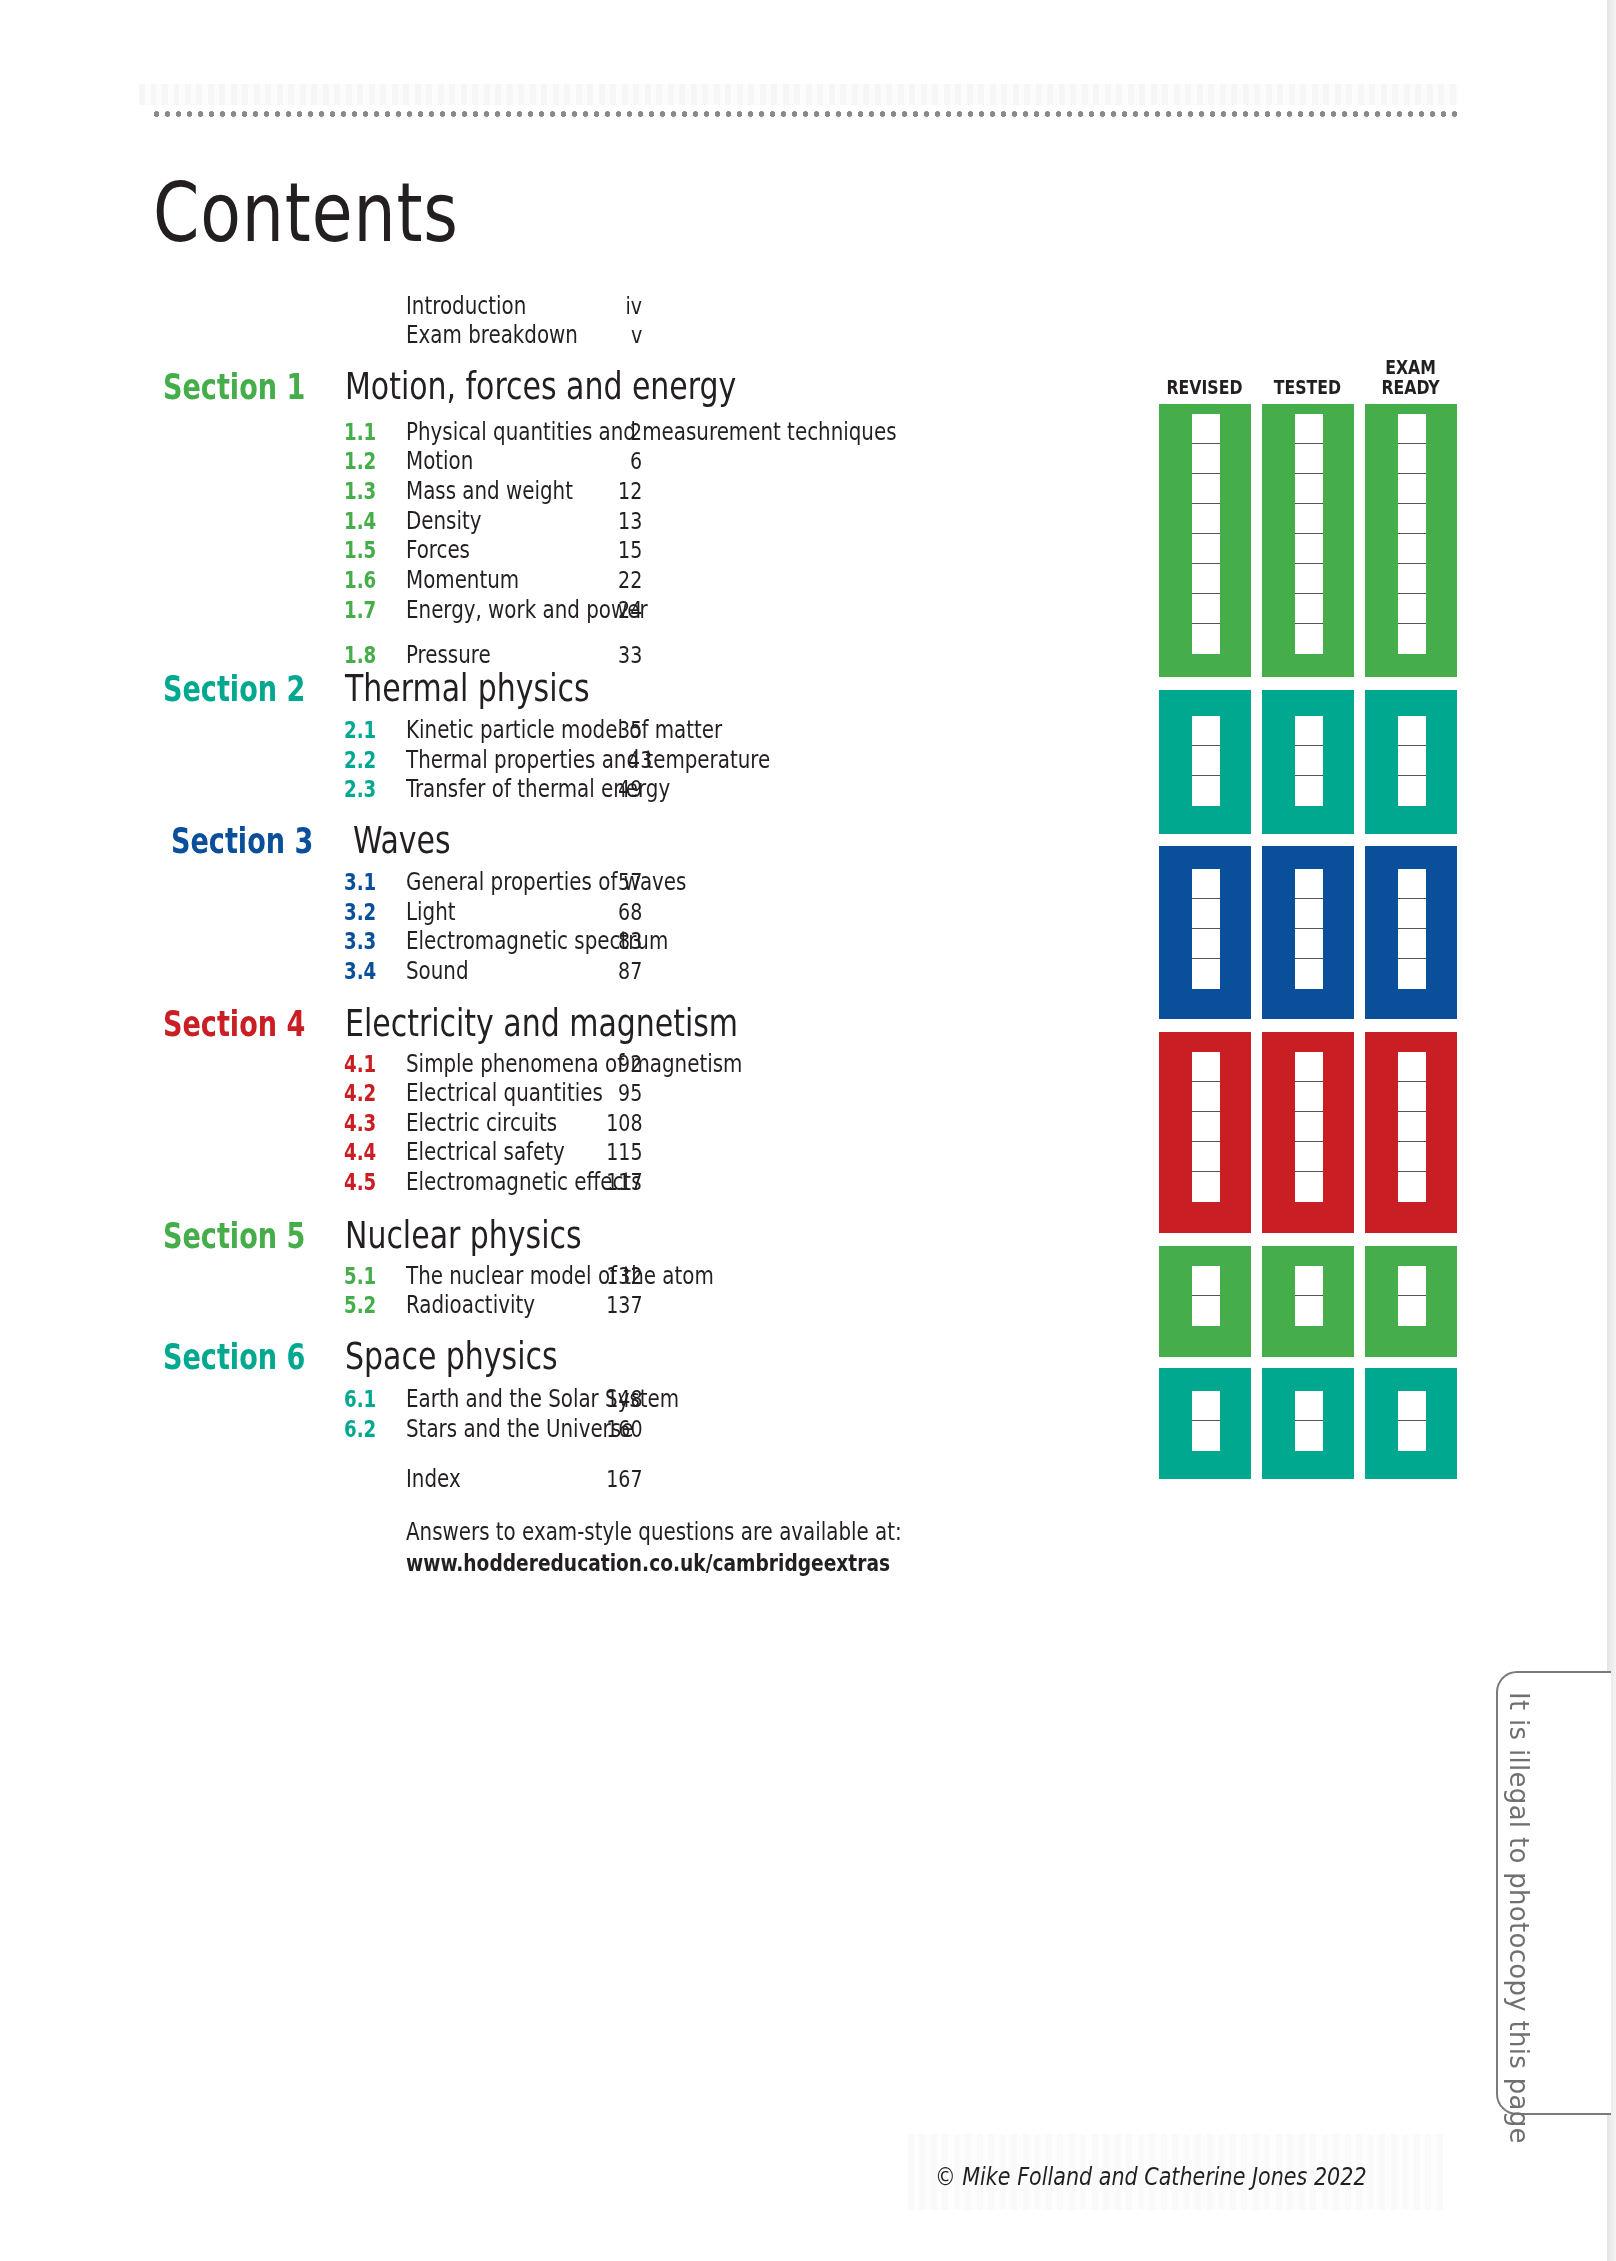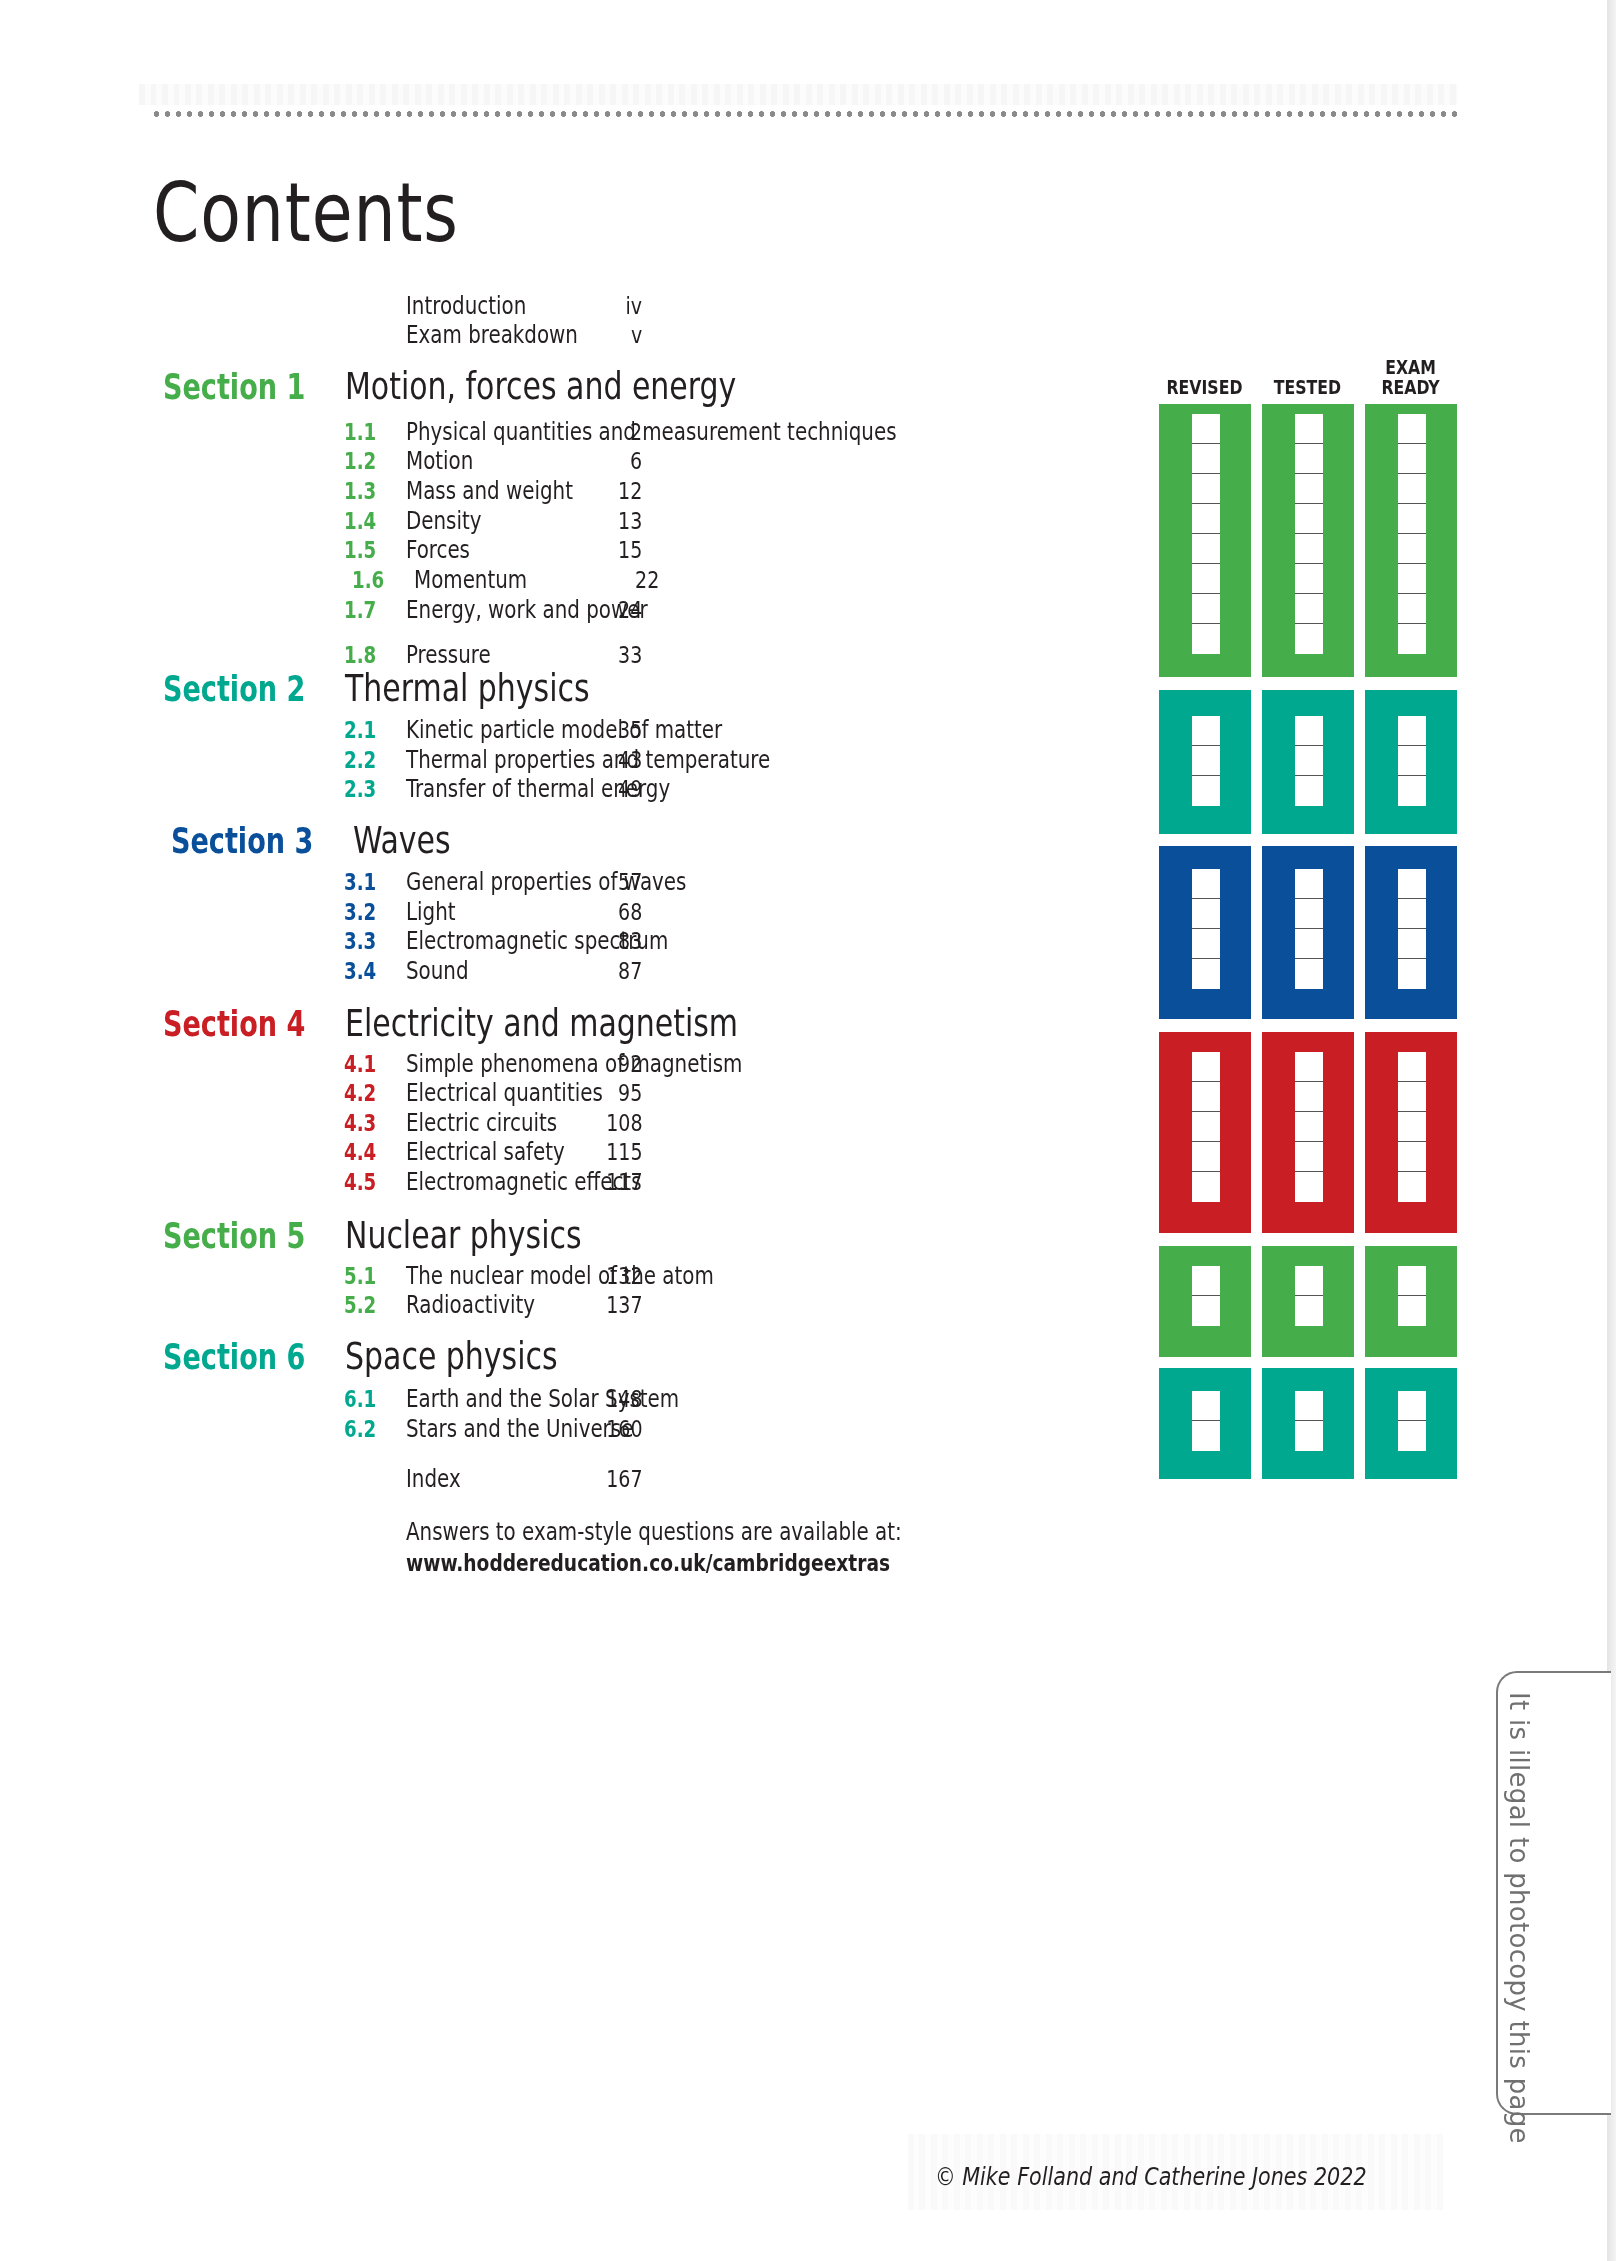--- a/index.html
+++ b/index.html
@@ -78,21 +78,21 @@
     <div class="row" style="top:507px;left:0;width:1147px;">
         <span class="num" style="color:#45ad49">1.4</span>
         <span class="plain">Density</span>
         <span class="pg">13</span>
       </div>
     <div class="row" style="top:536px;left:0;width:1147px;">
         <span class="num" style="color:#45ad49">1.5</span>
         <span class="plain">Forces</span>
         <span class="pg">15</span>
       </div>
-    <div class="row" style="top:566px;left:8px;width:1147px;padding-left:9px;">
+    <div class="row" style="top:566px;left:0;width:1147px;">
         <span class="num" style="color:#45ad49">1.6</span>
         <span class="plain">Momentum</span>
         <span class="pg">22</span>
       </div>
     <div class="row" style="top:596px;left:0;width:1147px;">
         <span class="num" style="color:#45ad49">1.7</span>
         <span class="plain">Energy, work and power</span>
         <span class="pg">24</span>
       </div>
     <div class="row" style="top:625px;left:0;width:1147px;margin-top:16px;">
@@ -102,21 +102,21 @@
       </div>
     <div style="position:absolute;left:0;top:668px;width:1147px;height:42px;padding-left:40px;">
       <span class="sec-label" style="color:#00a88f">Section 2</span>
       <span class="sec-title">Thermal physics</span>
     </div>
     <div class="row" style="top:716px;left:0;width:1147px;">
         <span class="num" style="color:#00a88f">2.1</span>
         <span class="plain">Kinetic particle model of matter</span>
         <span class="pg">35</span>
       </div>
-    <div class="row" style="top:746px;left:0;width:1147px;">
+    <div class="row" style="top:746px;left:0;width:1147px;padding-left:10px;">
         <span class="num" style="color:#00a88f">2.2</span>
         <span class="plain">Thermal properties and temperature</span>
         <span class="pg">43</span>
       </div>
     <div class="row" style="top:775px;left:0;width:1147px;">
         <span class="num" style="color:#00a88f">2.3</span>
         <span class="plain">Transfer of thermal energy</span>
         <span class="pg">49</span>
       </div>
     <div style="position:absolute;left:8px;top:820px;width:1147px;height:42px;">

